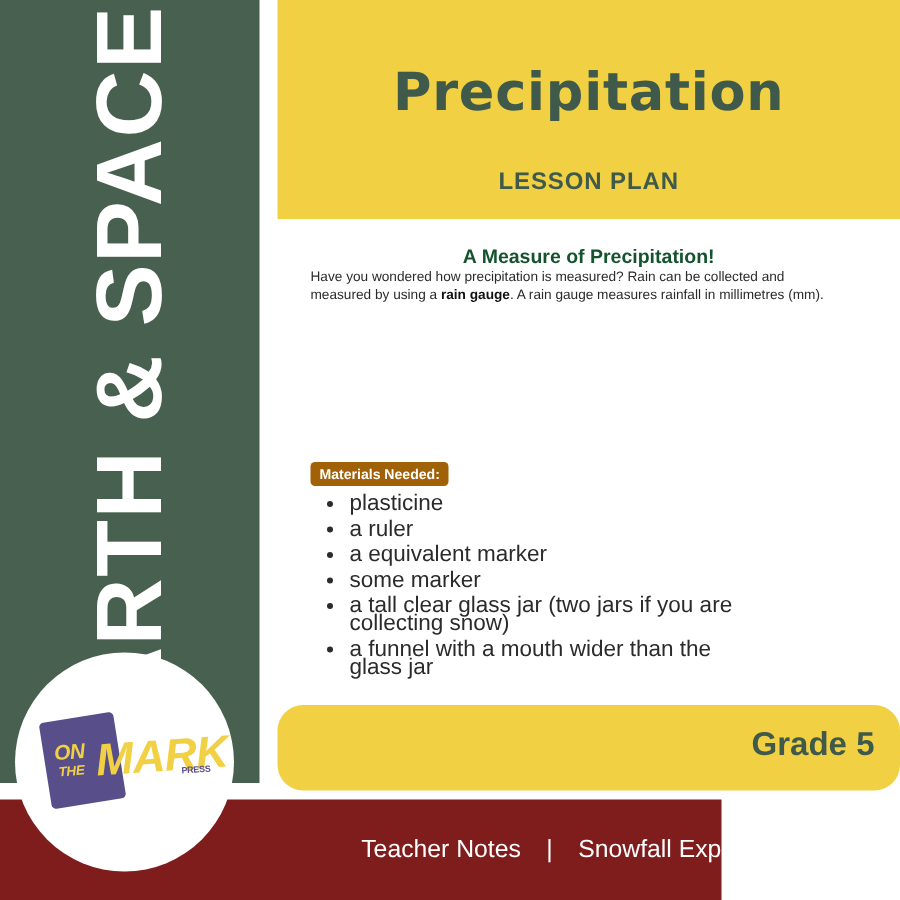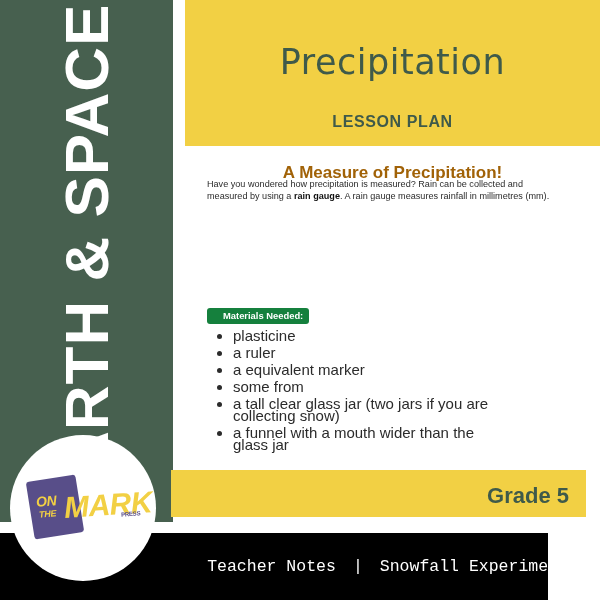--- a/index.html
+++ b/index.html
@@ -126,21 +126,21 @@
     background: #f2d044;
   }
   .header-title {
     position: absolute;
     left: 0;
     right: 0;
     top: 42px;
     text-align: center;
     color: #3f5a4a;
     font-family: "DejaVu Sans", sans-serif;
-    font-weight: normal;
+    font-weight: bold;
     font-size: 35px;
     letter-spacing: 0.5px;
   }
   .header-sub {
     position: absolute;
     left: 0;
     right: 0;
     top: 113px;
     text-align: center;
     color: #3f5a4a;
@@ -157,23 +157,23 @@
     width: 415px;
     height: 324px;
     background: #ffffff;
   }
   .content-heading {
     position: absolute;
     left: 0;
     right: 0;
     top: 17px;
     text-align: center;
-    color: #a16207;
-    font-weight: bold;
-    font-size: 17px;
+    color: #14532d;
+    font-weight: bold;
+    font-size: 13px;
   }
   .body-copy {
     position: absolute;
     left: 22px;
     top: 32px;
     width: 345px;
     color: #2b2b2b;
     font-size: 9.1px;
     line-height: 12.2px;
   }
@@ -183,25 +183,25 @@
   .body-copy b {
     font-weight: bold;
     color: #111111;
   }
 
   
   .materials-badge {
     position: absolute;
     left: 22px;
     top: 162px;
-    background: #15803d;
+    background: #a16207;
     color: #ffffff;
     font-weight: bold;
     font-size: 9.4px;
-    padding: 3px 6px 4px 16px;
+    padding: 3px 6px 4px 6px;
     border-radius: 3px;
     line-height: 1;
   }
   .materials-list {
     position: absolute;
     left: 30px;
     top: 184px;
     width: 260px;
     margin: 0;
     padding: 0 0 0 18px;
@@ -209,44 +209,44 @@
     font-size: 15px;
     line-height: 12.4px;
   }
   .materials-list li {
     margin-bottom: 4.5px;
   }
 
   
   .grade-bar {
     position: absolute;
-    left: 171px;
+    left: 185px;
     top: 470px;
     width: 415px;
-    height: 47px;
+    height: 57px;
     background: #f2d044;
+    border-radius: 17px;
   }
   .grade-text {
     position: absolute;
     right: 17px;
     top: 13px;
     color: #3f5a4a;
     font-weight: bold;
     font-size: 22px;
   }
 
   
   .footer {
     position: absolute;
     left: 0;
     top: 533px;
-    width: 548px;
+    width: 481px;
     height: 67px;
-    background: #000000;
-    font-family: Liberation Mono, monospace;
+    background: #7f1d1d;
   }
   .footer-inner {
     position: absolute;
     left: 185px;
     top: 0;
     width: 415px;
     height: 67px;
     display: flex;
     align-items: center;
     justify-content: center;
@@ -284,21 +284,21 @@
     <div class="content-heading">A Measure of Precipitation!</div>
     <div class="body-copy">
         <p>Have you wondered how precipitation is measured? Rain can be collected and measured by using a <b>rain gauge</b>. A rain gauge measures rainfall in millimetres (mm).</p>
       </div>
 
     <div class="materials-badge">Materials Needed:</div>
     <ul class="materials-list">
         <li>plasticine</li>
         <li>a ruler</li>
         <li>a equivalent marker</li>
-        <li>some from</li>
+        <li>some marker</li>
         <li>a tall clear glass jar (two jars if you are collecting snow)</li>
         <li>a funnel with a mouth wider than the glass jar</li>
       </ul>
 
   </div>
 
   <div class="grade-bar">
     <div class="grade-text">Grade 5</div>
   </div>
 

